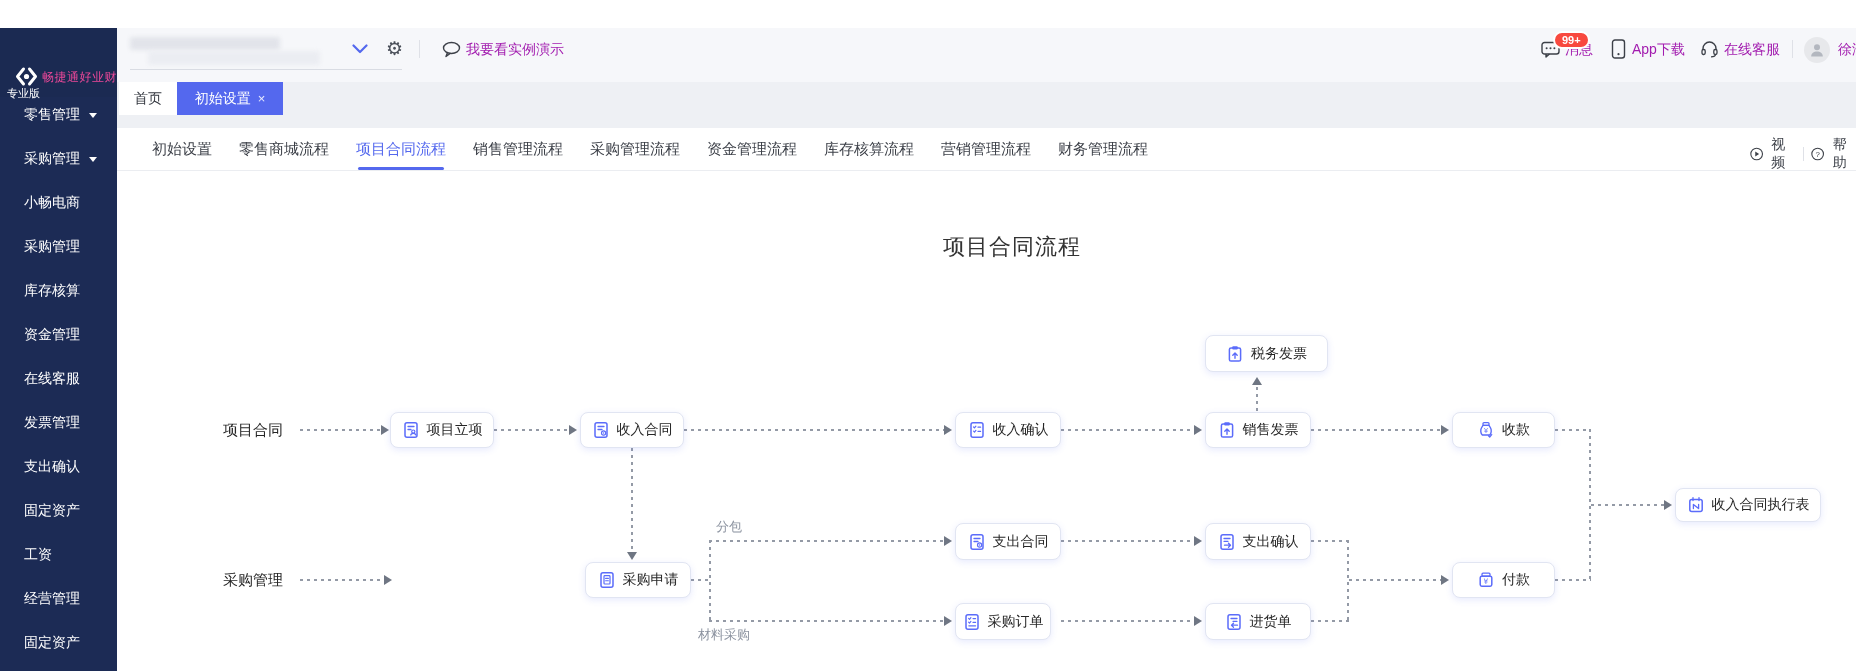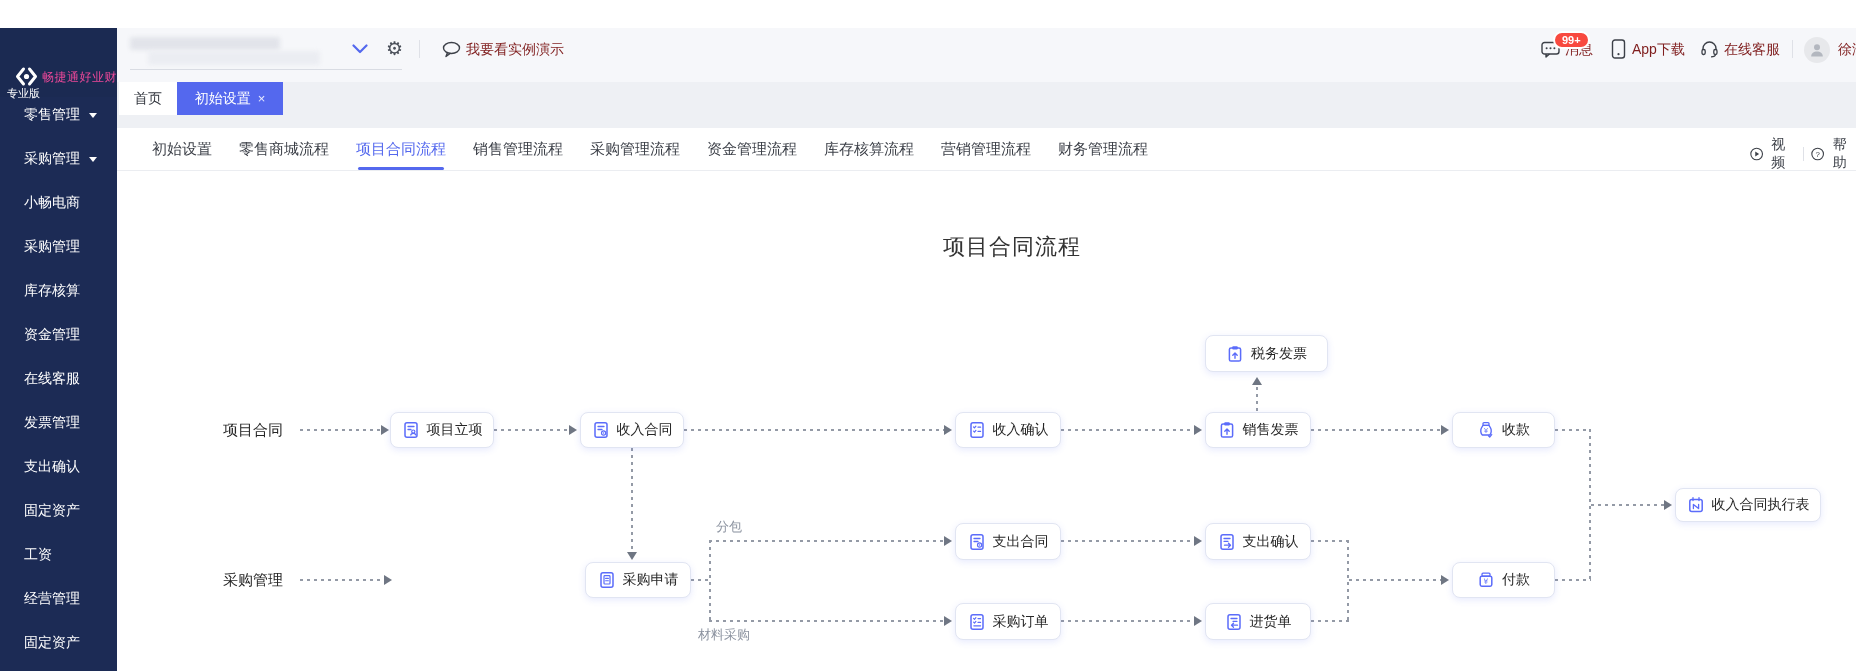--- a/index.html
+++ b/index.html
@@ -17,21 +17,21 @@
   .brand-name{left:42px;top:41px;font-size:12px;color:#ec4899;white-space:nowrap;letter-spacing:.5px;}
   .brand-edition{left:7px;top:58px;font-size:11px;color:#fff;}
 
   .blur1{left:130px;top:37px;width:150px;height:13px;background:#e2e4ea;border-radius:3px;filter:blur(2px);}
   .blur2{left:148px;top:51px;width:172px;height:14px;background:#ebedf2;border-radius:3px;filter:blur(2px);}
   .sel-underline{left:130px;top:69px;width:272px;height:1px;background:#d9dce3;}
 
   .hdr-icon{color:#4a4f59;font-size:17px;line-height:17px;}
   .v-div{width:1px;height:18px;background:#dfe1e7;}
 
-  .hdr-text{font-size:14px;color:#7f1d1d;white-space:nowrap;}
+  .hdr-text{font-size:14px;color:#a21caf;white-space:nowrap;}
   .badge{left:1553px;top:31px;background:#f8493f;color:#fff;font-size:11px;font-weight:bold;
          border-radius:9px;padding:1px 7px;border:2px solid #fff;z-index:5;}
   .avatar{left:1804px;top:37px;width:26px;height:26px;border-radius:50%;background:#e7e8eb;
           display:flex;align-items:center;justify-content:center;}
 
   
   .tab-home{left:119px;top:82px;width:58px;height:33px;background:#ffffff;display:flex;
             align-items:center;justify-content:center;font-size:14px;color:#33373f;}
   .tab-active{left:177px;top:82px;width:106px;height:33px;background:#5468ee;color:#fff;display:flex;
               align-items:center;justify-content:center;gap:7px;font-size:14px;}
@@ -345,21 +345,21 @@
 
   <div class="node" style="left:1205px;top:523px;width:106px;height:37px">
     <svg width="18" height="18" viewBox="0 0 18 18">
       <rect x="3" y="1.8" width="12" height="14.4" rx="2" fill="none" stroke="#5b6cfa" stroke-width="1.5"></rect>
       <path d="M6 5.5h6 M6 8.3h4" stroke="#5b6cfa" stroke-width="1.3" stroke-linecap="round"></path>
       <path d="M6.5 12.2 h6 m-2-2 l2 2 -2 2" fill="none" stroke="#5b6cfa" stroke-width="1.3" stroke-linecap="round" stroke-linejoin="round"></path>
     </svg>
     <span>支出确认</span>
   </div>
 
-  <div class="node" style="left:955px;top:603px;width:106px;height:37px">
+  <div class="node" style="left:955px;top:603px;width:96px;height:37px">
     <svg width="18" height="18" viewBox="0 0 18 18">
       <rect x="3" y="1.8" width="12" height="14.4" rx="2" fill="none" stroke="#5b6cfa" stroke-width="1.5"></rect>
       <path d="M5.6 5.4 l.9.9 1.4-1.7 M10 5.6h2.6 M5.6 9.2 l.9.9 1.4-1.7 M10 9.4h2.6 M5.8 12.8h6.8" fill="none" stroke="#5b6cfa" stroke-width="1.15" stroke-linecap="round" stroke-linejoin="round"></path>
     </svg>
     <span>采购订单</span>
   </div>
 
   <div class="node" style="left:1205px;top:603px;width:106px;height:37px">
     <svg width="18" height="18" viewBox="0 0 18 18">
       <rect x="3" y="1.8" width="12" height="14.4" rx="2" fill="none" stroke="#5b6cfa" stroke-width="1.5"></rect>

